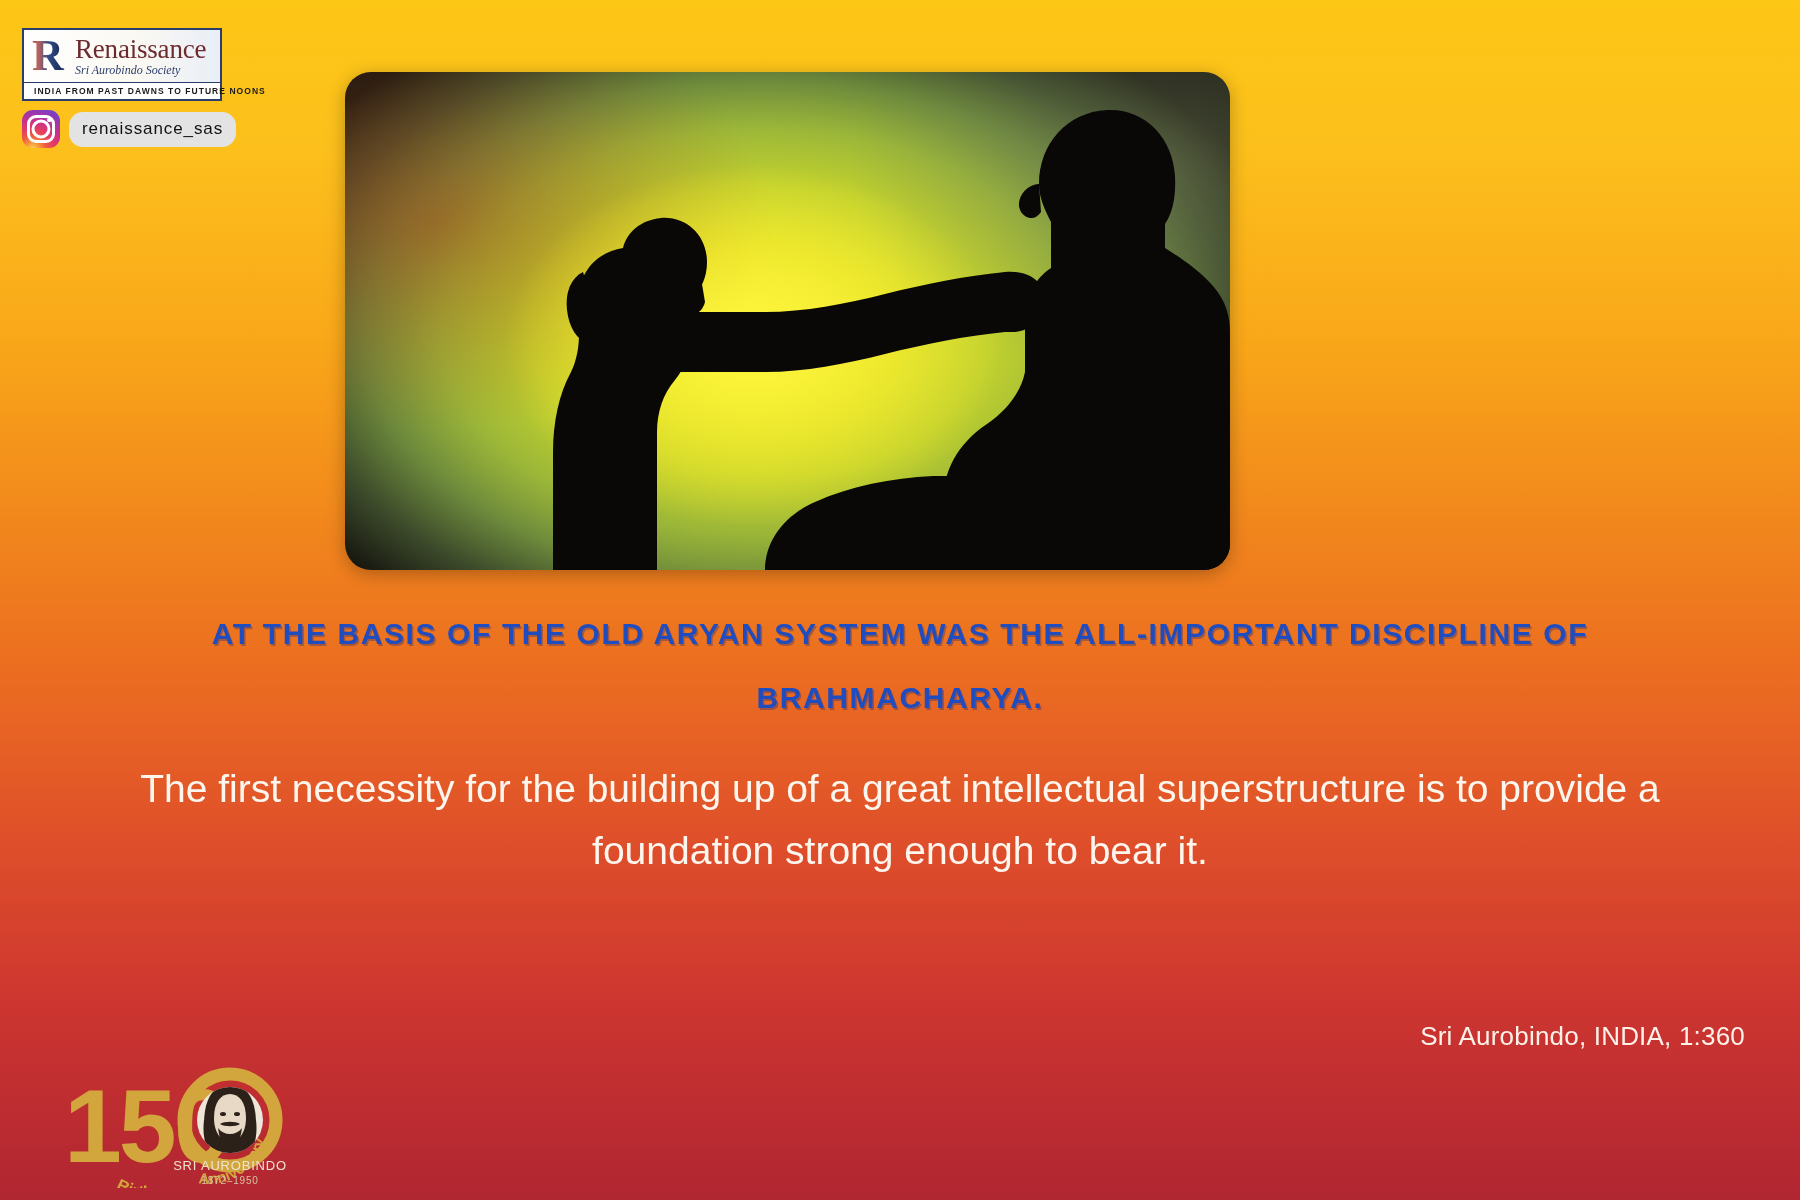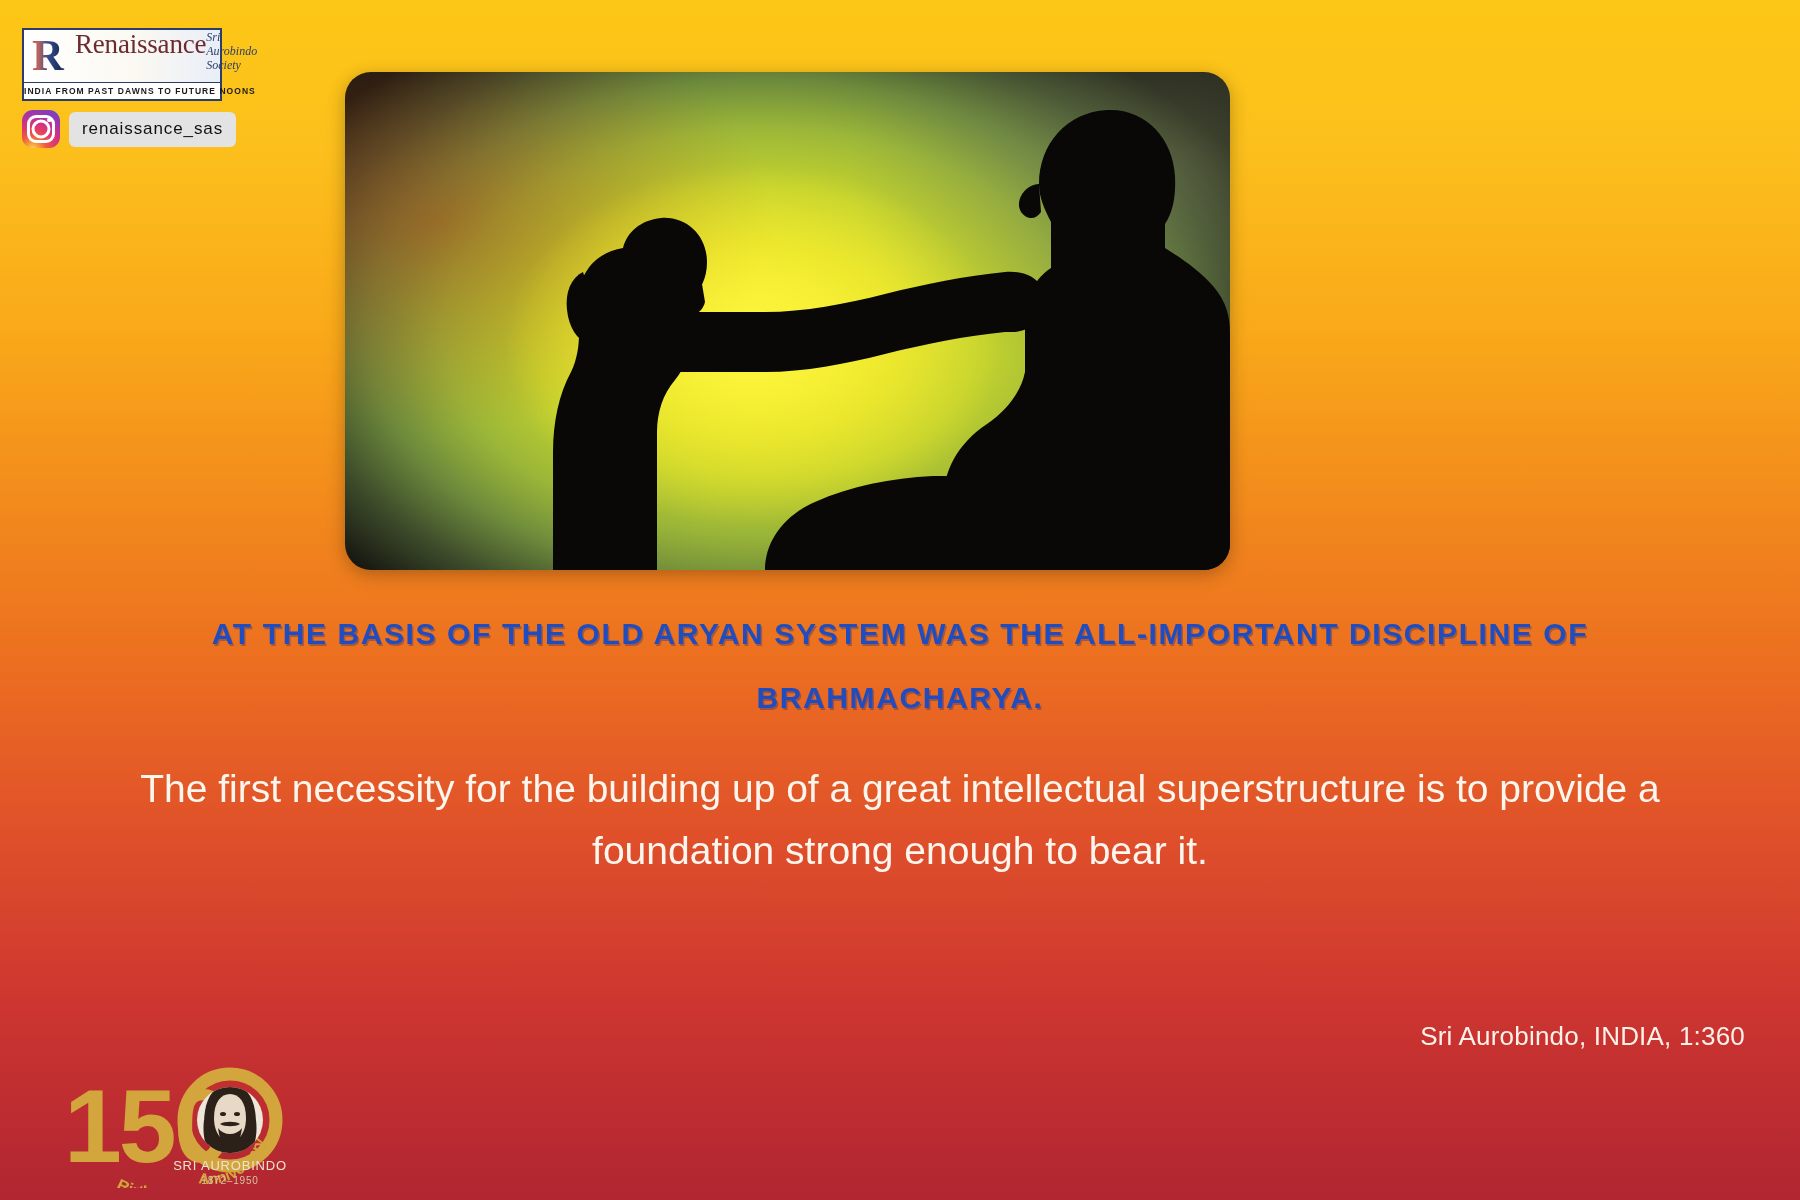--- a/index.html
+++ b/index.html
@@ -56,21 +56,21 @@
     text-align: center;
     background: linear-gradient(to right, #9d4a4f 0%, #b8645f 30%, #2f4b86 52%, #1d2f5c 75%, #6e86b8 100%);
     -webkit-background-clip: text;
     background-clip: text;
     color: transparent;
   }
   .logo-words {
     flex: 1;
     padding-left: 3px;
     display: flex;
-    flex-direction: row;
+    flex-direction: column;
     justify-content: center;
   }
   .logo-title {
     font-family: "Liberation Serif", serif;
     font-size: 27px;
     line-height: 28px;
     color: #6d2b30;
     letter-spacing: -0.2px;
   }
   .logo-sub {
@@ -83,21 +83,21 @@
     padding-right: 4px;
   }
   .logo-tagline {
     background: #ffffff;
     border-top: 1px solid #2b3d6b;
     font-size: 8.5px;
     font-weight: bold;
     letter-spacing: 1.05px;
     color: #1a1a1a;
     text-align: center;
-    padding: 3px 0 3px 0;
+    padding: 3px 0 3px 10px;
     white-space: nowrap;
   }
 
   .ig-row {
     display: flex;
     align-items: center;
     margin-top: 9px;
   }
   .ig-icon {
     width: 38px;
@@ -127,21 +127,21 @@
   .ig-icon .dot {
     position: absolute;
     right: 8.5px; top: 8px;
     width: 4.2px; height: 4.2px;
     border-radius: 50%;
     background: #fff;
   }
   .ig-handle {
     margin-left: 9px;
     background: #e3e3e3;
-    border-radius: 6px;
+    border-radius: 14px;
     padding: 7px 13px 8px 13px;
     font-size: 17px;
     letter-spacing: 0.9px;
     color: #111;
     white-space: nowrap;
   }
 
   
   .hero {
     position: absolute;

